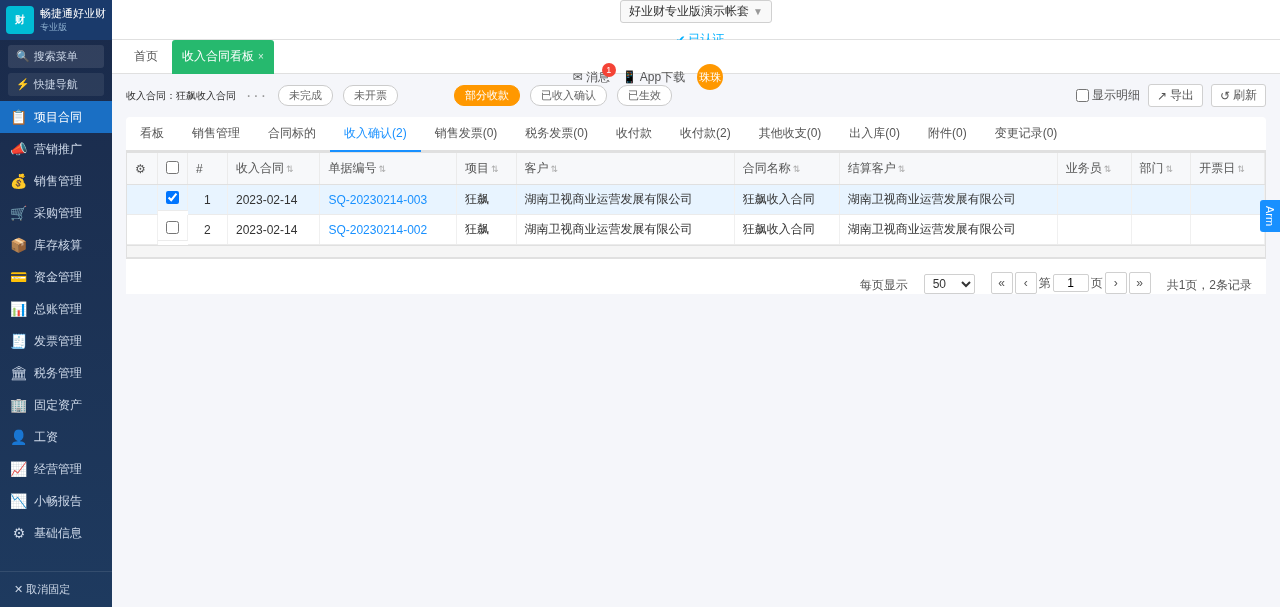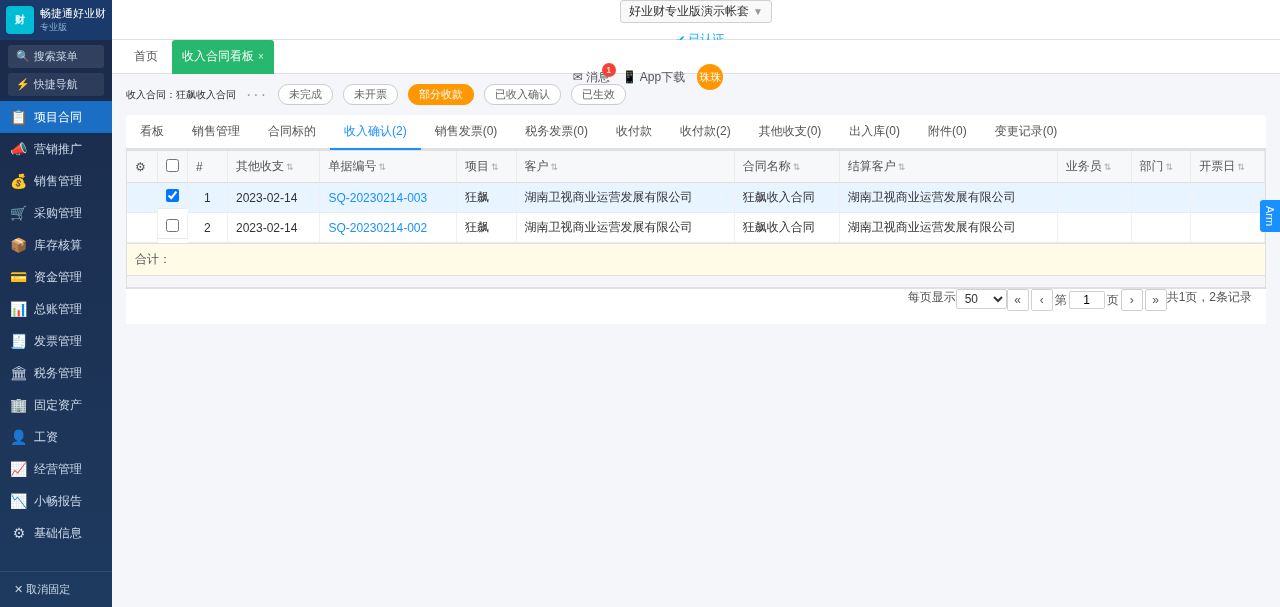--- a/index.html
+++ b/index.html
@@ -44,21 +44,21 @@
 
     
     .content { flex: 1; padding: 10px 14px; overflow: auto; background: #f5f6fa; }
 
     
     .contract-header { display: flex; align-items: center; gap: 10px; margin-bottom: 10px; }
     .contract-more { color: #999; cursor: pointer; font-size: 16px; letter-spacing: 2px; }
     .status-btn { padding: 2px 10px; border-radius: 10px; font-size: 11px; cursor: pointer; border: 1px solid; }
     .status-btn.incomplete { background: #fff; border-color: #ccc; color: #666; }
     .status-btn.uninvoiced { background: #fff; border-color: #ccc; color: #666; }
-    .status-btn.partial { background: #ff9800; border-color: #ff9800; color: #fff; }
+    .status-btn.partial { background: #ff9800; border-color: #ff9800; color: #fff; margin-left: 46px; }
     .status-btn.confirmed { background: #fff; border-color: #ccc; color: #666; }
     .status-btn.effective { background: #fff; border-color: #ccc; color: #666; }
     .header-actions { margin-left: auto; display: flex; align-items: center; gap: 8px; }
     .header-action-btn { background: #fff; border: 1px solid #d0d0d0; border-radius: 3px; padding: 2px 8px; font-size: 12px; color: #555; cursor: pointer; display: flex; align-items: center; gap: 3px; }
     .header-checkbox { display: flex; align-items: center; gap: 3px; font-size: 12px; color: #555; }
 
     
     .subtabs { display: flex; gap: 0; border-bottom: 2px solid #e0e0e0; margin-bottom: 0; background: #fff; border-radius: 4px 4px 0 0; }
     .subtab { padding: 8px 14px; font-size: 12px; color: #555; cursor: pointer; border-bottom: 2px solid transparent; margin-bottom: -2px; white-space: nowrap; }
     .subtab.active { color: #1890ff; border-bottom: 2px solid #1890ff; font-weight: 500; }
@@ -78,21 +78,21 @@
 
     
     .total-row { background: #fffbe6; border-top: 1px solid #e0e0e0; padding: 7px 8px; font-size: 12px; color: #555; display: flex; align-items: center; }
     .total-label { font-weight: 500; }
 
     
     .scrollbar-area { height: 12px; background: #f5f5f5; border-top: 1px solid #e0e0e0; overflow-x: auto; }
     .scrollbar-inner { width: 600px; height: 1px; }
 
     
-    .pagination { height: 36px; background: #fff; border-top: 1px solid #e0e0e0; display: flex; align-items: flex-start; justify-content: flex-end; padding: 0 14px; gap: 0; font-size: 12px; color: #555; }
+    .pagination { height: 36px; background: #fff; border-top: 1px solid #e0e0e0; display: flex; align-items: flex-end; justify-content: flex-end; padding: 0 14px; gap: 16px; font-size: 12px; color: #555; }
     .page-size-label { color: #555; }
     .page-size-select { border: 1px solid #d0d0d0; border-radius: 2px; padding: 1px 4px; font-size: 12px; color: #333; background: #fff; cursor: pointer; }
     .page-nav { display: flex; align-items: center; gap: 2px; }
     .page-btn { width: 22px; height: 22px; border: 1px solid #d0d0d0; border-radius: 2px; background: #fff; cursor: pointer; display: flex; align-items: center; justify-content: center; color: #555; font-size: 12px; }
     .page-input { width: 36px; border: 1px solid #d0d0d0; border-radius: 2px; text-align: center; font-size: 12px; padding: 1px 3px; }
     .page-info { color: #555; }
 
     
     .float-btn { position: fixed; right: 0; top: 50%; transform: translateY(-50%); background: #1890ff; color: #fff; width: 20px; padding: 6px 3px; border-radius: 3px 0 0 3px; cursor: pointer; font-size: 11px; writing-mode: vertical-rl; display: flex; align-items: center; justify-content: center; }
 
@@ -229,20 +229,34 @@
     <div class="contract-header">
       <span style="font-size:10px; color:#333; font-weight:500;">
         <span>收入合同：</span><span>狂飙收入合同</span>
       </span>
       <span class="contract-more">···</span>
       <button class="status-btn incomplete">未完成</button>
       <button class="status-btn uninvoiced">未开票</button>
       <button class="status-btn partial">部分收款</button>
       <button class="status-btn confirmed">已收入确认</button>
       <button class="status-btn effective">已生效</button>
+      <div class="header-actions">
+        <label class="header-checkbox">
+          <input type="checkbox" style="">
+          <span>显示明细</span>
+        </label>
+        <button class="header-action-btn">
+          <span>↗</span>
+          <span>导出</span>
+        </button>
+        <button class="header-action-btn">
+          <span>↺</span>
+          <span>刷新</span>
+        </button>
+      </div>
     </div>
 
     <div class="subtabs">
       <div class="subtab">看板</div>
       <div class="subtab">销售管理</div>
       <div class="subtab">合同标的</div>
       <div class="subtab active">
         <span>收入确认(2)</span>
       </div>
       <div class="subtab">销售发票(0)</div>
@@ -261,21 +275,21 @@
           <tr>
             <th class="col-settings">
               <span>⚙</span>
             </th>
             <th class="col-check">
               <input type="checkbox" style="">
             </th>
             <th class="col-num">#</th>
             <th>
               <div class="th-sort">
-                  <span>其他收支</span>
+                  <span>收入合同</span>
                   <span class="sort-icon">⇅</span>
                 </div>
             </th>
             <th>
               <div class="th-sort">
                   <span>单据编号</span>
                   <span class="sort-icon">⇅</span>
                 </div>
             </th>
             <th>
@@ -351,23 +365,20 @@
             <td>湖南卫视商业运营发展有限公司</td>
             <td>狂飙收入合同</td>
             <td>湖南卫视商业运营发展有限公司</td>
             <td></td>
             <td></td>
             <td></td>
           </tr>
         </tbody>
       </table>
 
-      <div class="total-row">
-        <span class="total-label">合计：</span>
-      </div>
 
       <div class="scrollbar-area">
         <div class="scrollbar-inner"></div>
       </div>
     </div>
 
     <div class="pagination">
       <span class="page-size-label">每页显示</span>
       <select class="page-size-select">
         <option>20</option>

